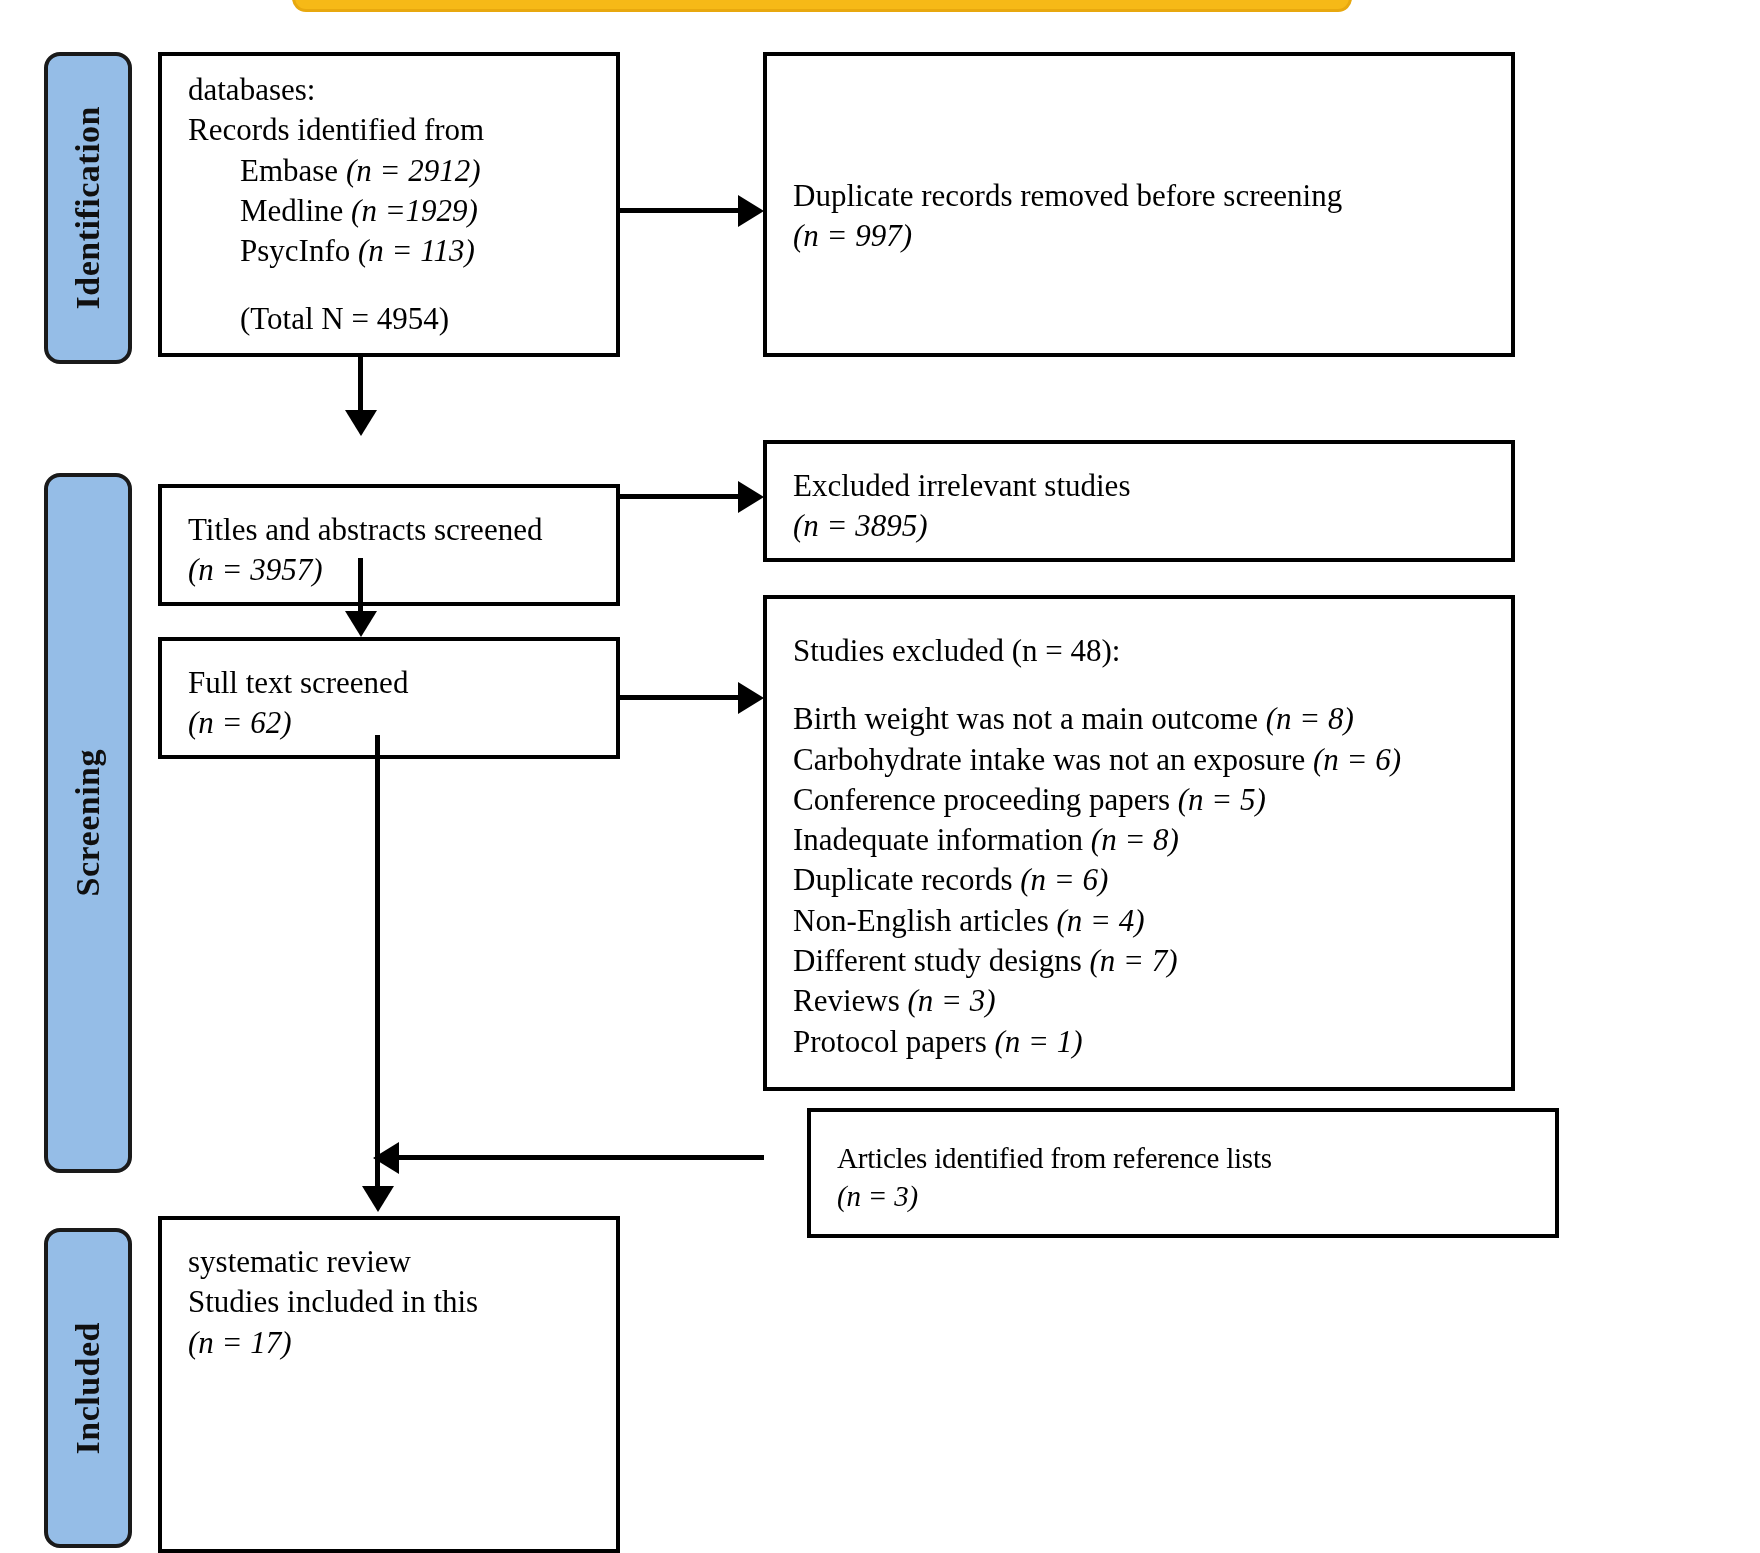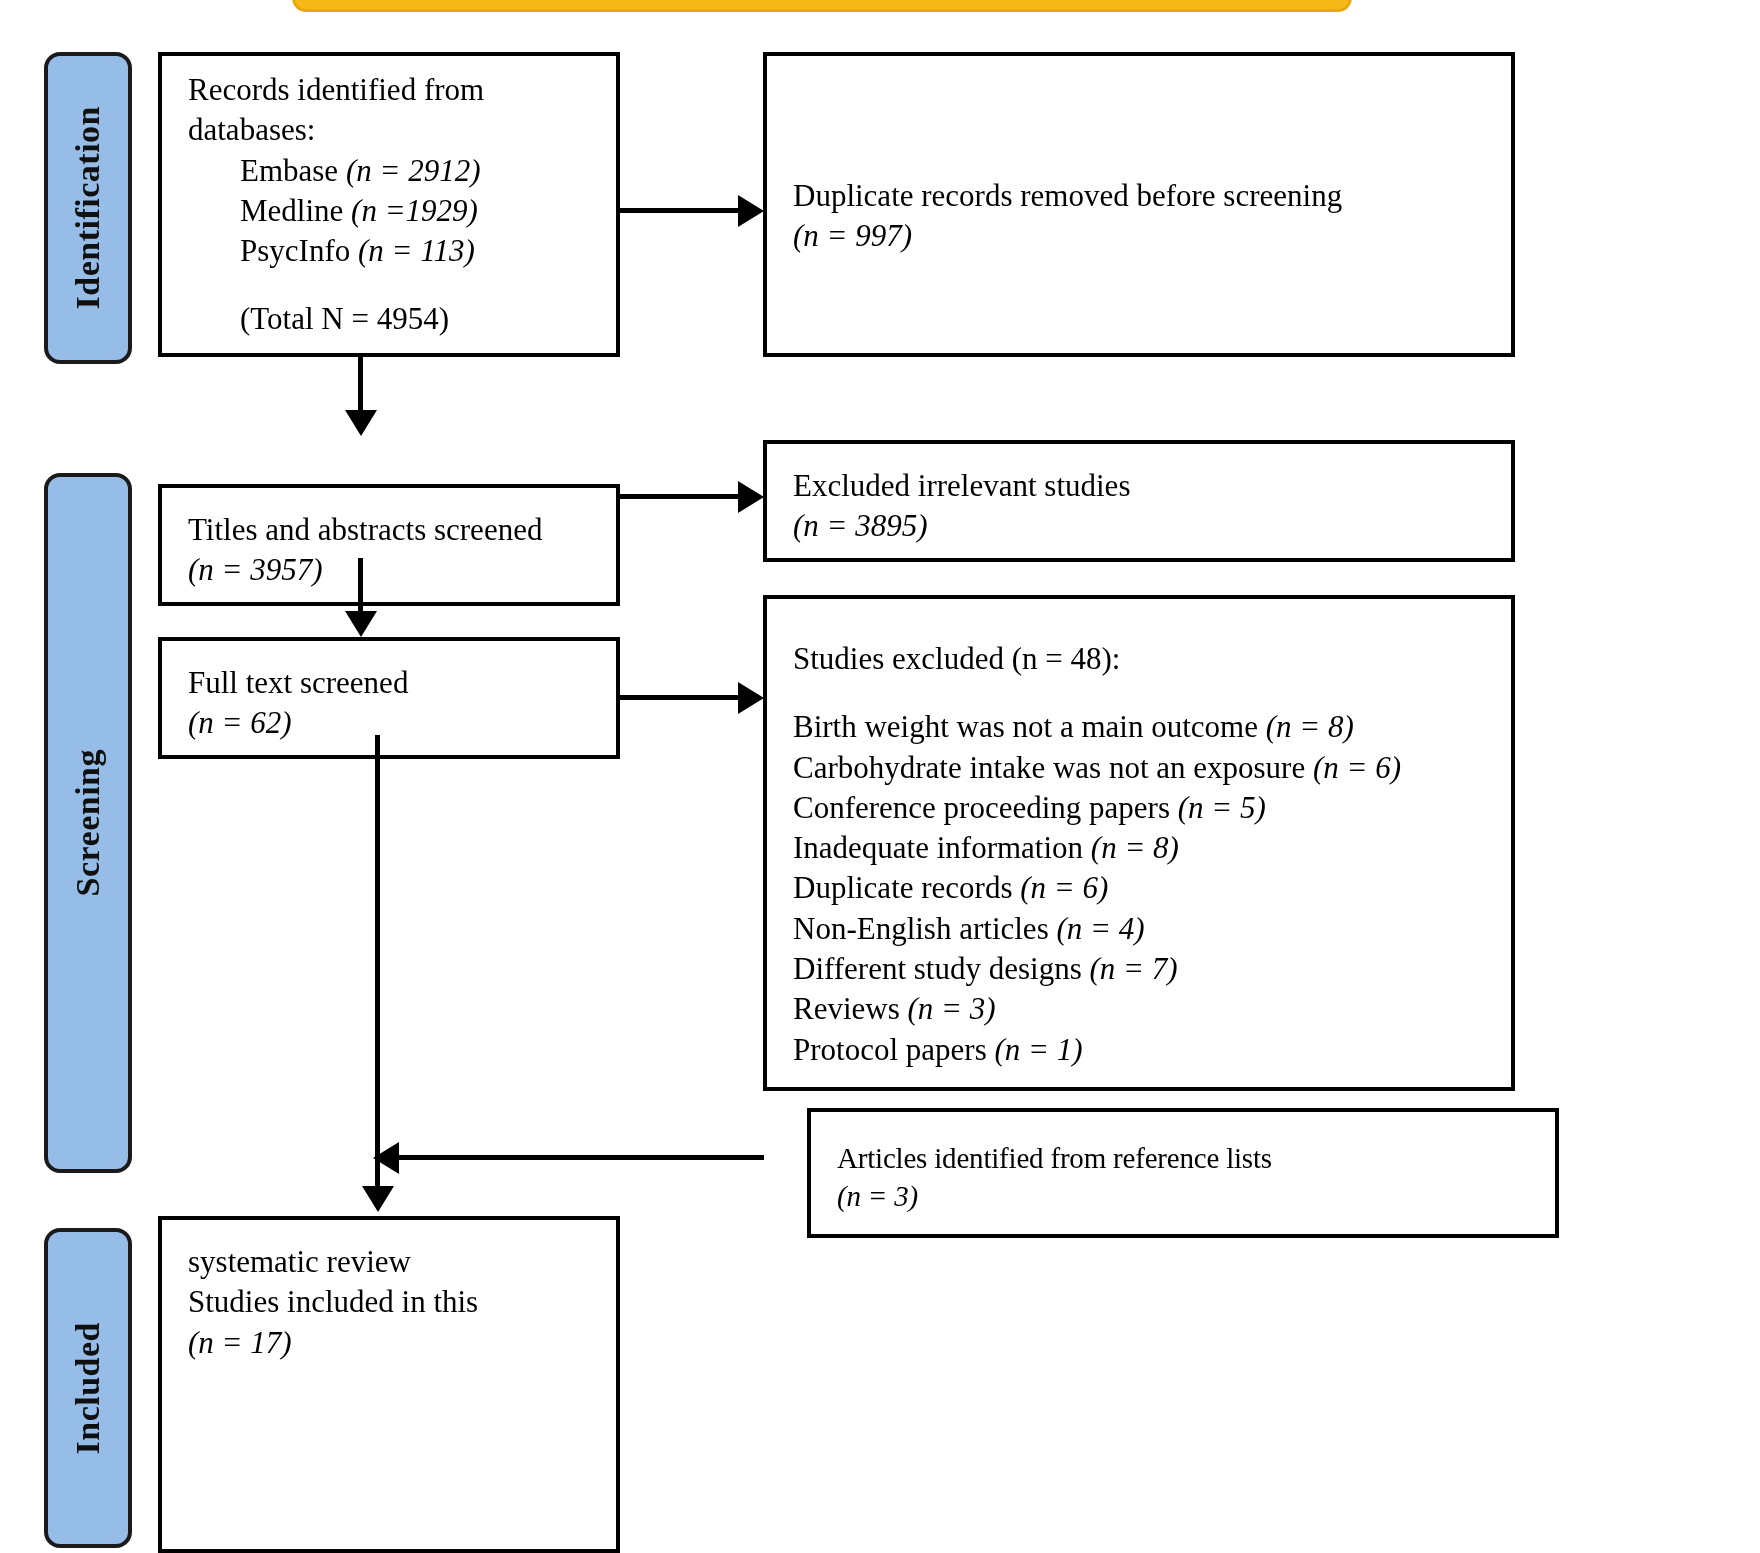--- a/index.html
+++ b/index.html
@@ -124,22 +124,22 @@
 
   <div class="phase" style="left:44px; top:473px; width:88px; height:700px;">
     <span>Screening</span>
   </div>
 
   <div class="phase" style="left:44px; top:1228px; width:88px; height:320px;">
     <span>Included</span>
   </div>
 
   <div class="box" style="left:158px; top:52px; width:462px; height:305px;">
+    <div class="ln">databases:</div>
     <div class="ln">Records identified from</div>
-    <div class="ln">databases:</div>
     <div class="ln indent">
       <span>Embase</span>
       <em>(n = 2912)</em>
     </div>
     <div class="ln indent">
       <span>Medline</span>
       <em>(n =1929)</em>
     </div>
     <div class="ln indent">
       <span>PsycInfo</span>
@@ -177,21 +177,21 @@
   <div class="arrow down" style="left:345px; top:611px;"></div>
 
   <div class="box" style="left:158px; top:637px; width:462px; height:122px; padding-top:22px;">
     <div class="ln">Full text screened</div>
     <div class="ln"><em>(n = 62)</em></div>
   </div>
 
   <div class="ln-h" style="left:620px; top:695px; width:120px;"></div>
   <div class="arrow right" style="left:738px; top:682px;"></div>
 
-  <div class="box" style="left:763px; top:595px; width:752px; height:496px; padding-top:40px;">
+  <div class="box" style="left:763px; top:595px; width:752px; height:496px; padding-top:32px;">
     <div class="ln">Studies excluded (n = 48):</div>
     <div class="gap"></div>
     <div class="ln">
       <span>Birth weight was not a main outcome</span>
       <em>(n = 8)</em>
     </div>
     <div class="ln">
       <span>Carbohydrate intake was not an exposure</span>
       <em>(n = 6)</em>
     </div>

